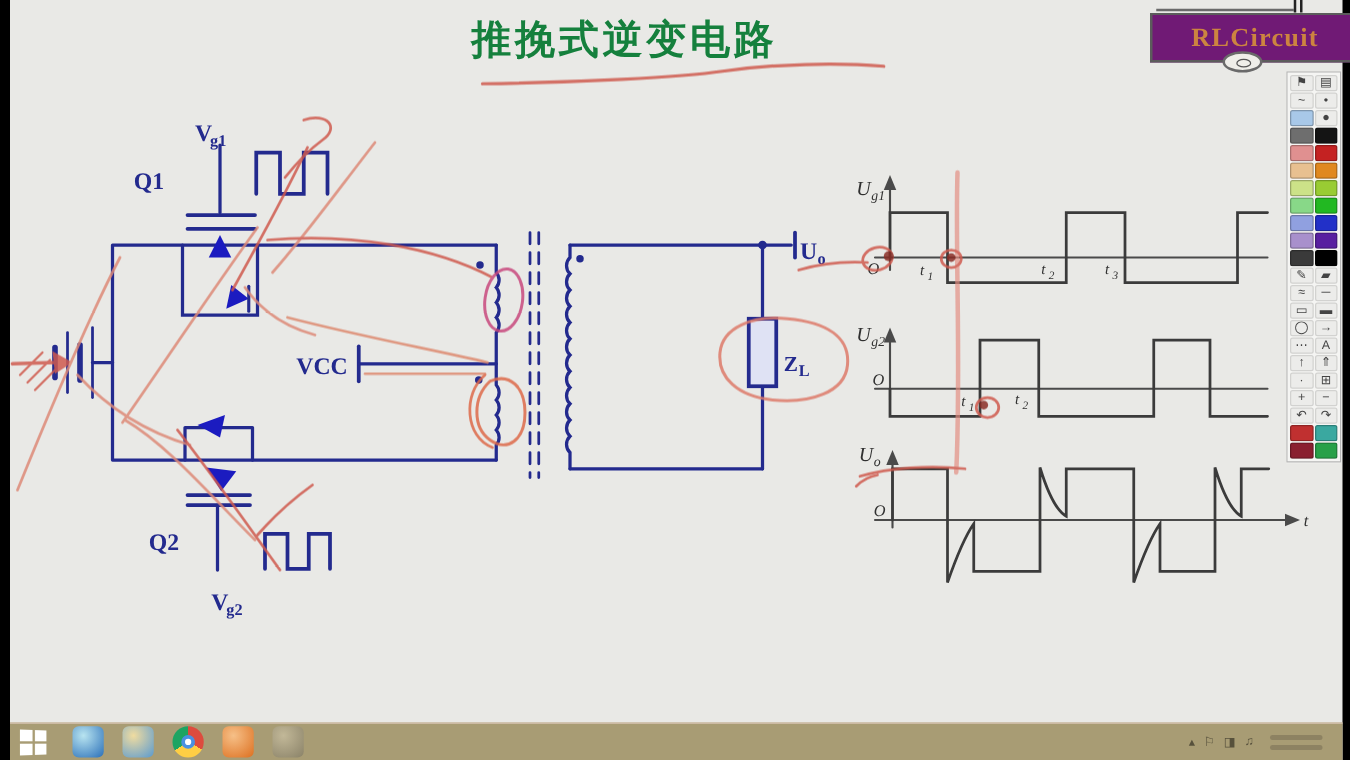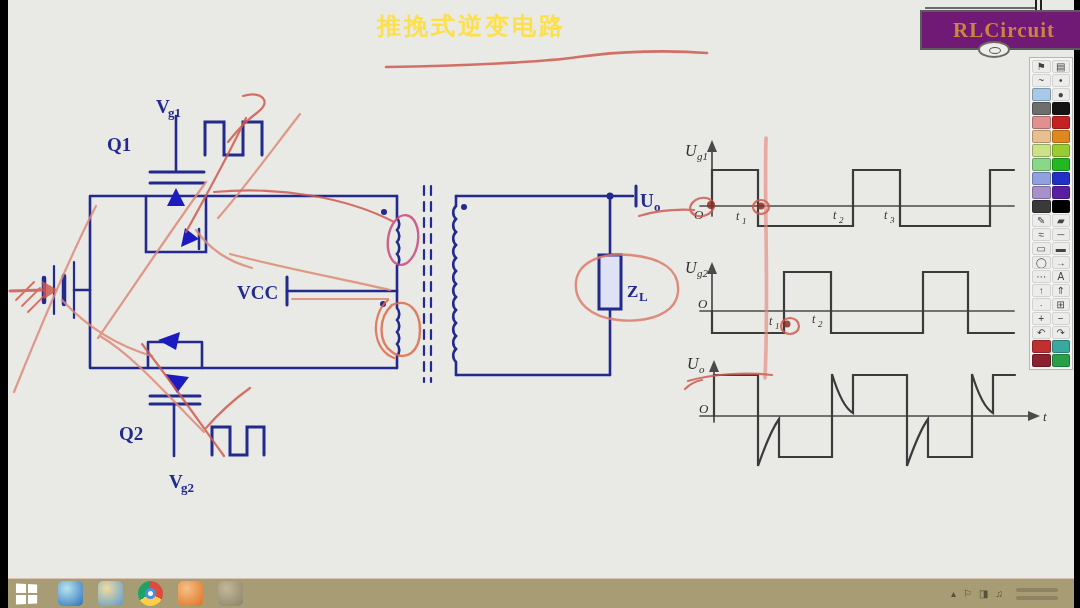--- a/index.html
+++ b/index.html
@@ -1,20 +1,20 @@
 <!DOCTYPE html>
 <html><head>
 <meta charset="utf-8">
 <style>
   html,body{margin:0;padding:0}
   body{width:1080px;height:608px;position:relative;background:#000;overflow:hidden;
        font-family:"Liberation Sans",sans-serif}
   .screen{position:absolute;left:8px;top:0;width:1066px;height:608px;background:#e9e9e6}
   .page-title{position:absolute;left:377px;top:10px;font-family:"Liberation Serif",serif;
-       font-weight:600;font-size:24px;color:#fde047;letter-spacing:3px}
+       font-weight:600;font-size:32px;color:#15803d;letter-spacing:3px}
   svg.board{position:absolute;left:0;top:0}
   
   .ct{fill:#232a8e;font-family:"Liberation Serif",serif;font-weight:600;font-size:19px}
   .cts{fill:#232a8e;font-family:"Liberation Serif",serif;font-weight:600;font-size:13px}
   .wl{fill:#303030;font-family:"Liberation Serif",serif;font-style:italic;font-size:16px}
   .wls{fill:#303030;font-family:"Liberation Serif",serif;font-style:italic;font-size:11px}
   .wo{fill:#303030;font-family:"Liberation Serif",serif;font-style:italic;font-size:13px}
   .wt{fill:#303030;font-family:"Liberation Serif",serif;font-style:italic;font-size:12px}
   .wts{fill:#303030;font-family:"Liberation Serif",serif;font-style:italic;font-size:9px}
   

